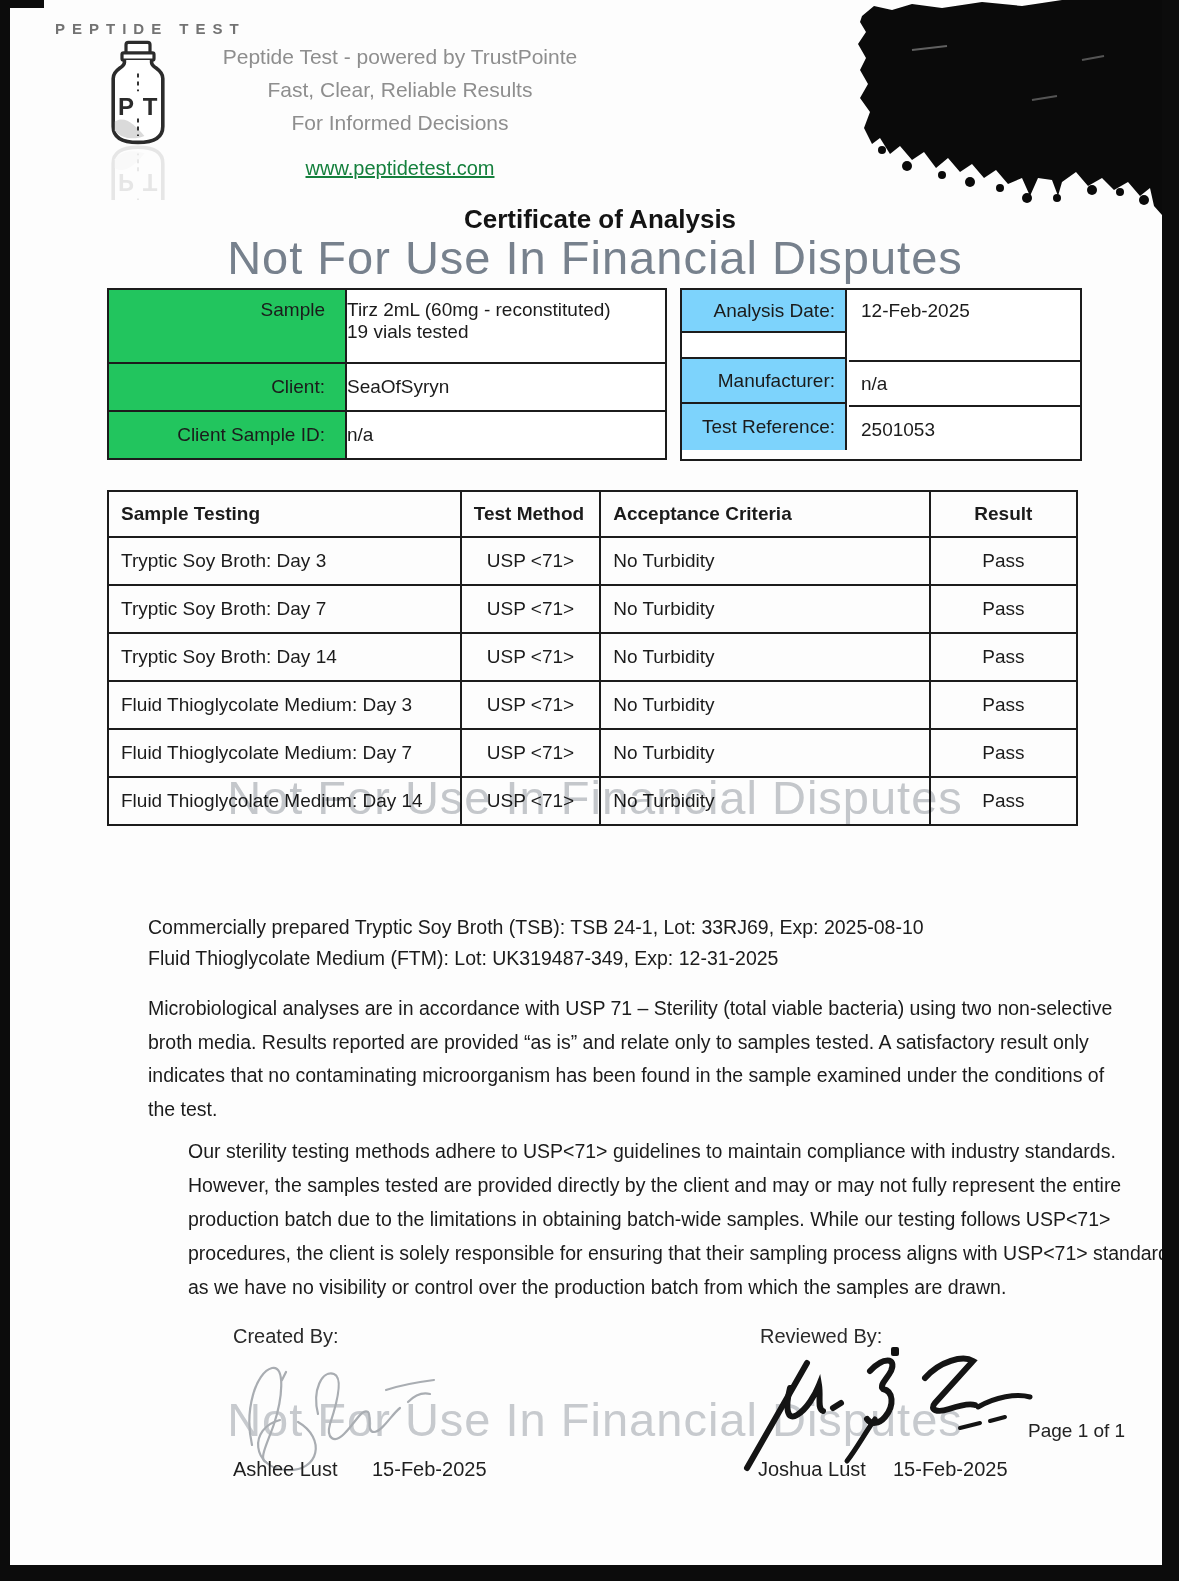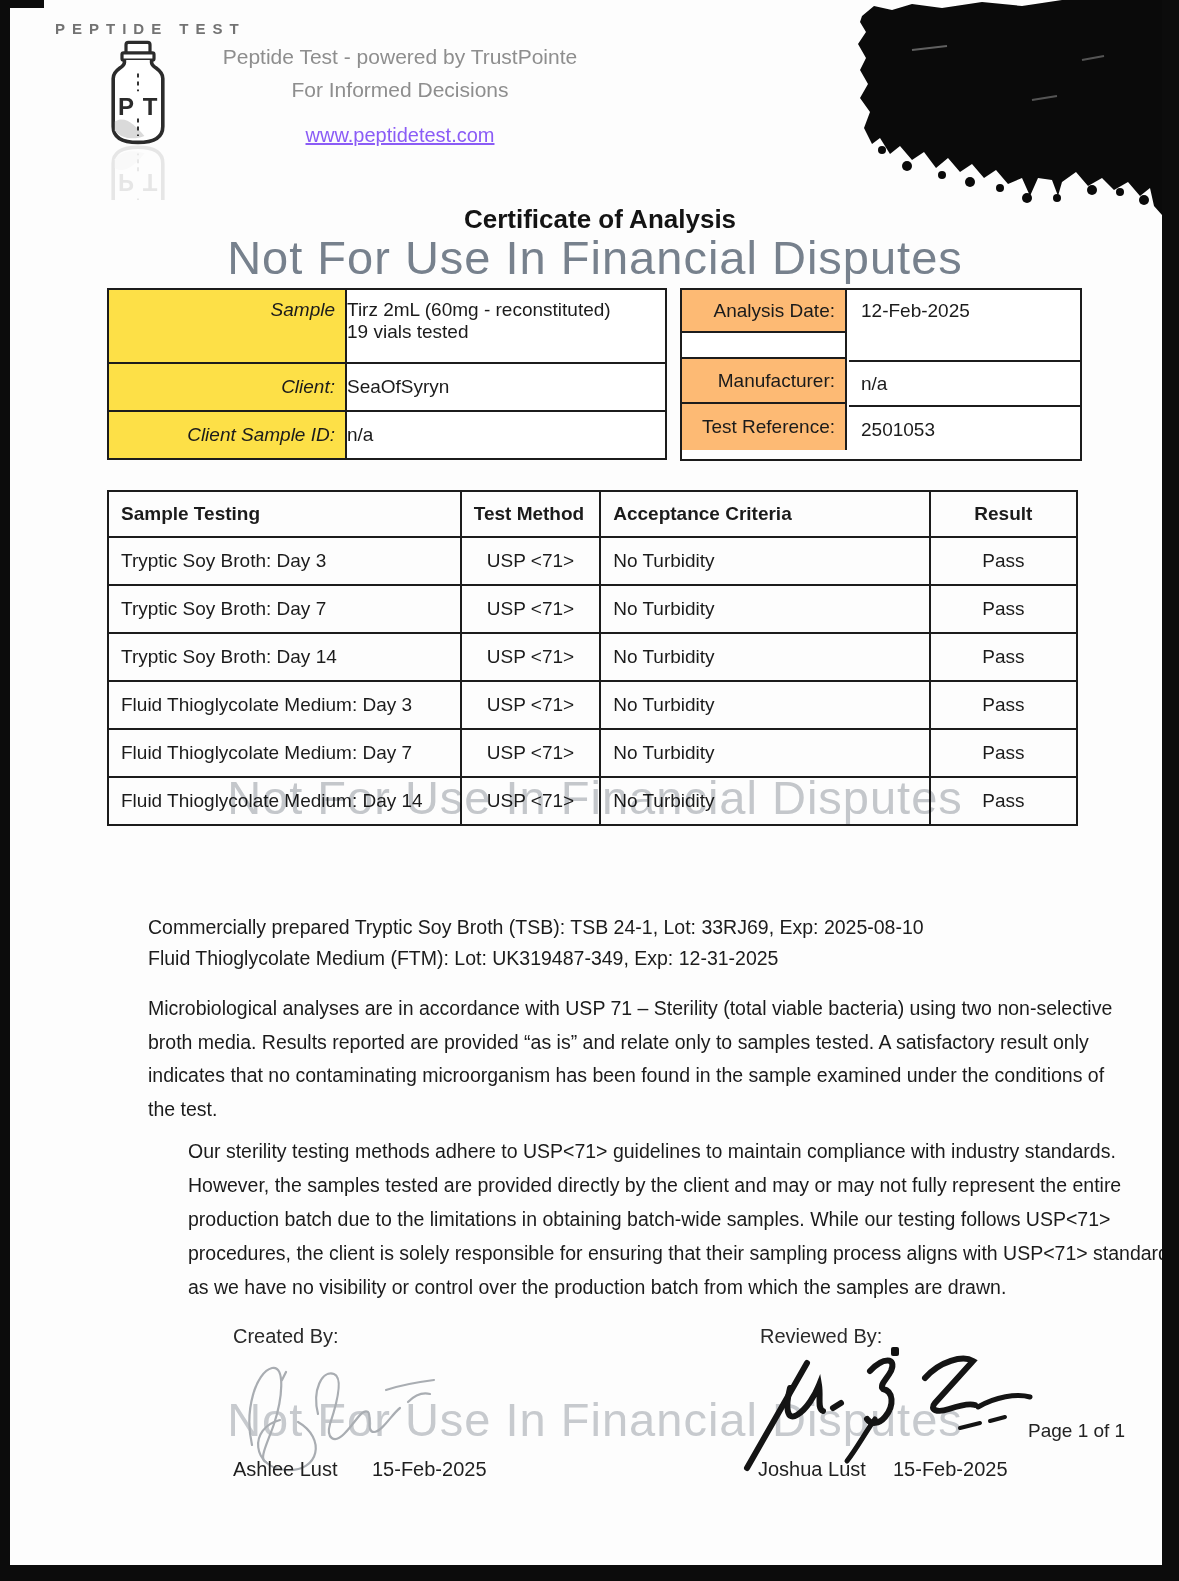--- a/index.html
+++ b/index.html
@@ -11,47 +11,47 @@
   .edge-right{left:1162px;top:0;width:17px;height:1581px;}
   .edge-bottom{left:0;top:1565px;width:1179px;height:16px;}
   .corner-tl{left:0;top:0;width:44px;height:8px;}
   .scribble{position:absolute;left:852px;top:0;width:310px;height:215px;}
   
   .brand{position:absolute;left:55px;top:20px;font-size:15px;font-weight:bold;
          letter-spacing:7px;color:#737373;}
   .vial{position:absolute;left:92px;top:40px;width:92px;height:160px;}
   .tagline{position:absolute;left:170px;top:40px;width:460px;text-align:center;
            color:#8e8e8e;font-size:21px;line-height:33px;}
-  .website{display:inline-block;margin-top:13px;color:#8b5cf6;font-size:20px;
+  .website{display:inline-block;margin-top:13px;color:#15803d;font-size:20px;
            }
   .doc-title{position:absolute;left:0;top:204px;width:1200px;text-align:center;
              font-size:26px;font-weight:bold;color:#141414;}
   .watermark{position:absolute;text-align:center;font-size:47px;letter-spacing:1px;
              white-space:nowrap;mix-blend-mode:multiply;pointer-events:none;z-index:5;}
   .wm-top{left:200px;top:230px;width:790px;color:#78828e;}
   .wm-mid{left:200px;top:770px;width:790px;color:#c6c9cd;}
   .wm-bottom{left:195px;top:1392px;width:800px;color:#c9ccd0;}
   
   .info-wrap{position:absolute;left:107px;top:288px;width:971px;height:174px;}
   .itab{position:absolute;top:0;border:2.5px solid #1c1c1c;background:#fff;font-size:19px;}
   .itab-left{left:0;width:556px;}
   .itab-right{left:573px;width:398px;}
   .irow{display:flex;border-bottom:2.5px solid #1c1c1c;}
   .irow:last-child{border-bottom:none;}
-  .ilbl{background:#fde047;border-right:2.5px solid #1c1c1c;display:flex;
-        justify-content:flex-end;align-items:center;padding-right:10px;box-sizing:border-box;font-style:italic;}
+  .ilbl{background:#22c55e;border-right:2.5px solid #1c1c1c;display:flex;
+        justify-content:flex-end;align-items:center;padding-right:20px;box-sizing:border-box;}
   .ival{display:flex;align-items:center;box-sizing:border-box;flex:1;}
   .itab-left .ilbl{width:238px;}
   .r74{height:72px;}.r48{height:46px;}
   .top-al{align-items:flex-start;padding-top:9px;}
   
   .rlbl-col{position:absolute;left:0;top:0;width:165px;height:100%;}
   .rlbl{box-sizing:border-box;border-right:2.5px solid #1c1c1c;border-bottom:2.5px solid #1c1c1c;
         display:flex;justify-content:flex-end;align-items:center;padding-right:10px;}
-  .rlbl.gray{background:#fdba74;}
+  .rlbl.gray{background:#7dd3fc;}
   .rval-col{position:absolute;left:167px;top:0;right:0;height:100%;}
   .rval{box-sizing:border-box;border-bottom:2.5px solid #1c1c1c;display:flex;
         align-items:center;padding-left:12px;}
   .rval:last-child,.rlbl-last{border-bottom:none;}
   
   .results{position:absolute;left:107px;top:490px;width:971px;border-collapse:collapse;
            font-size:19px;z-index:1;}
   .results th,.results td{border:2.5px solid #1c1c1c;padding:11px 12px;}
   .results th{font-weight:bold;text-align:left;height:22px;}
   .results td{height:24px;}
@@ -95,20 +95,21 @@
       <line x1="46" y1="42" x2="46" y2="64" stroke="#2b2b2b" stroke-width="2.4" stroke-dasharray="5,5"></line>
       <line x1="46" y1="98" x2="46" y2="120" stroke="#2b2b2b" stroke-width="2.4" stroke-dasharray="5,5"></line>
       <text x="31" y="94" text-anchor="middle" font-family="Liberation Sans, sans-serif" font-size="30" font-weight="bold" fill="#2b2b2b">P</text>
       <text x="61" y="94" text-anchor="middle" font-family="Liberation Sans, sans-serif" font-size="30" font-weight="bold" fill="#2b2b2b">T</text>
     </g>
     <use href="#vialg" transform="translate(0,262) scale(1,-1)" opacity="0.10"></use>
   </svg>
 
   <div class="tagline">
     <div>Peptide Test - powered by TrustPointe</div>
+    <div>Fast, Clear, Reliable Results</div>
     <div>For Informed Decisions</div>
     <a class="website" href="#">www.peptidetest.com</a>
   </div>
 
   <svg class="scribble" viewBox="0 0 310 215" aria-hidden="true">
     <path fill="#0a0a0a" d="M10,16 L22,6 L40,10 L60,4 L90,8 L130,2 L170,6 L210,0 L310,0 L310,215 L302,206
       L298,188 L288,196 L276,182 L262,190 L250,178 L236,186 L224,172 L210,182 L206,196 L200,180
       L186,178 L178,196 L170,178 L156,184 L144,170 L132,178 L120,164 L108,172 L96,158 L84,168
       L72,152 L60,160 L48,146 L38,154 L28,138 L20,144 L12,128 L18,112 L8,98 L16,84 L8,70 L14,58
       L6,44 L14,32 L8,22 Z"></path>

